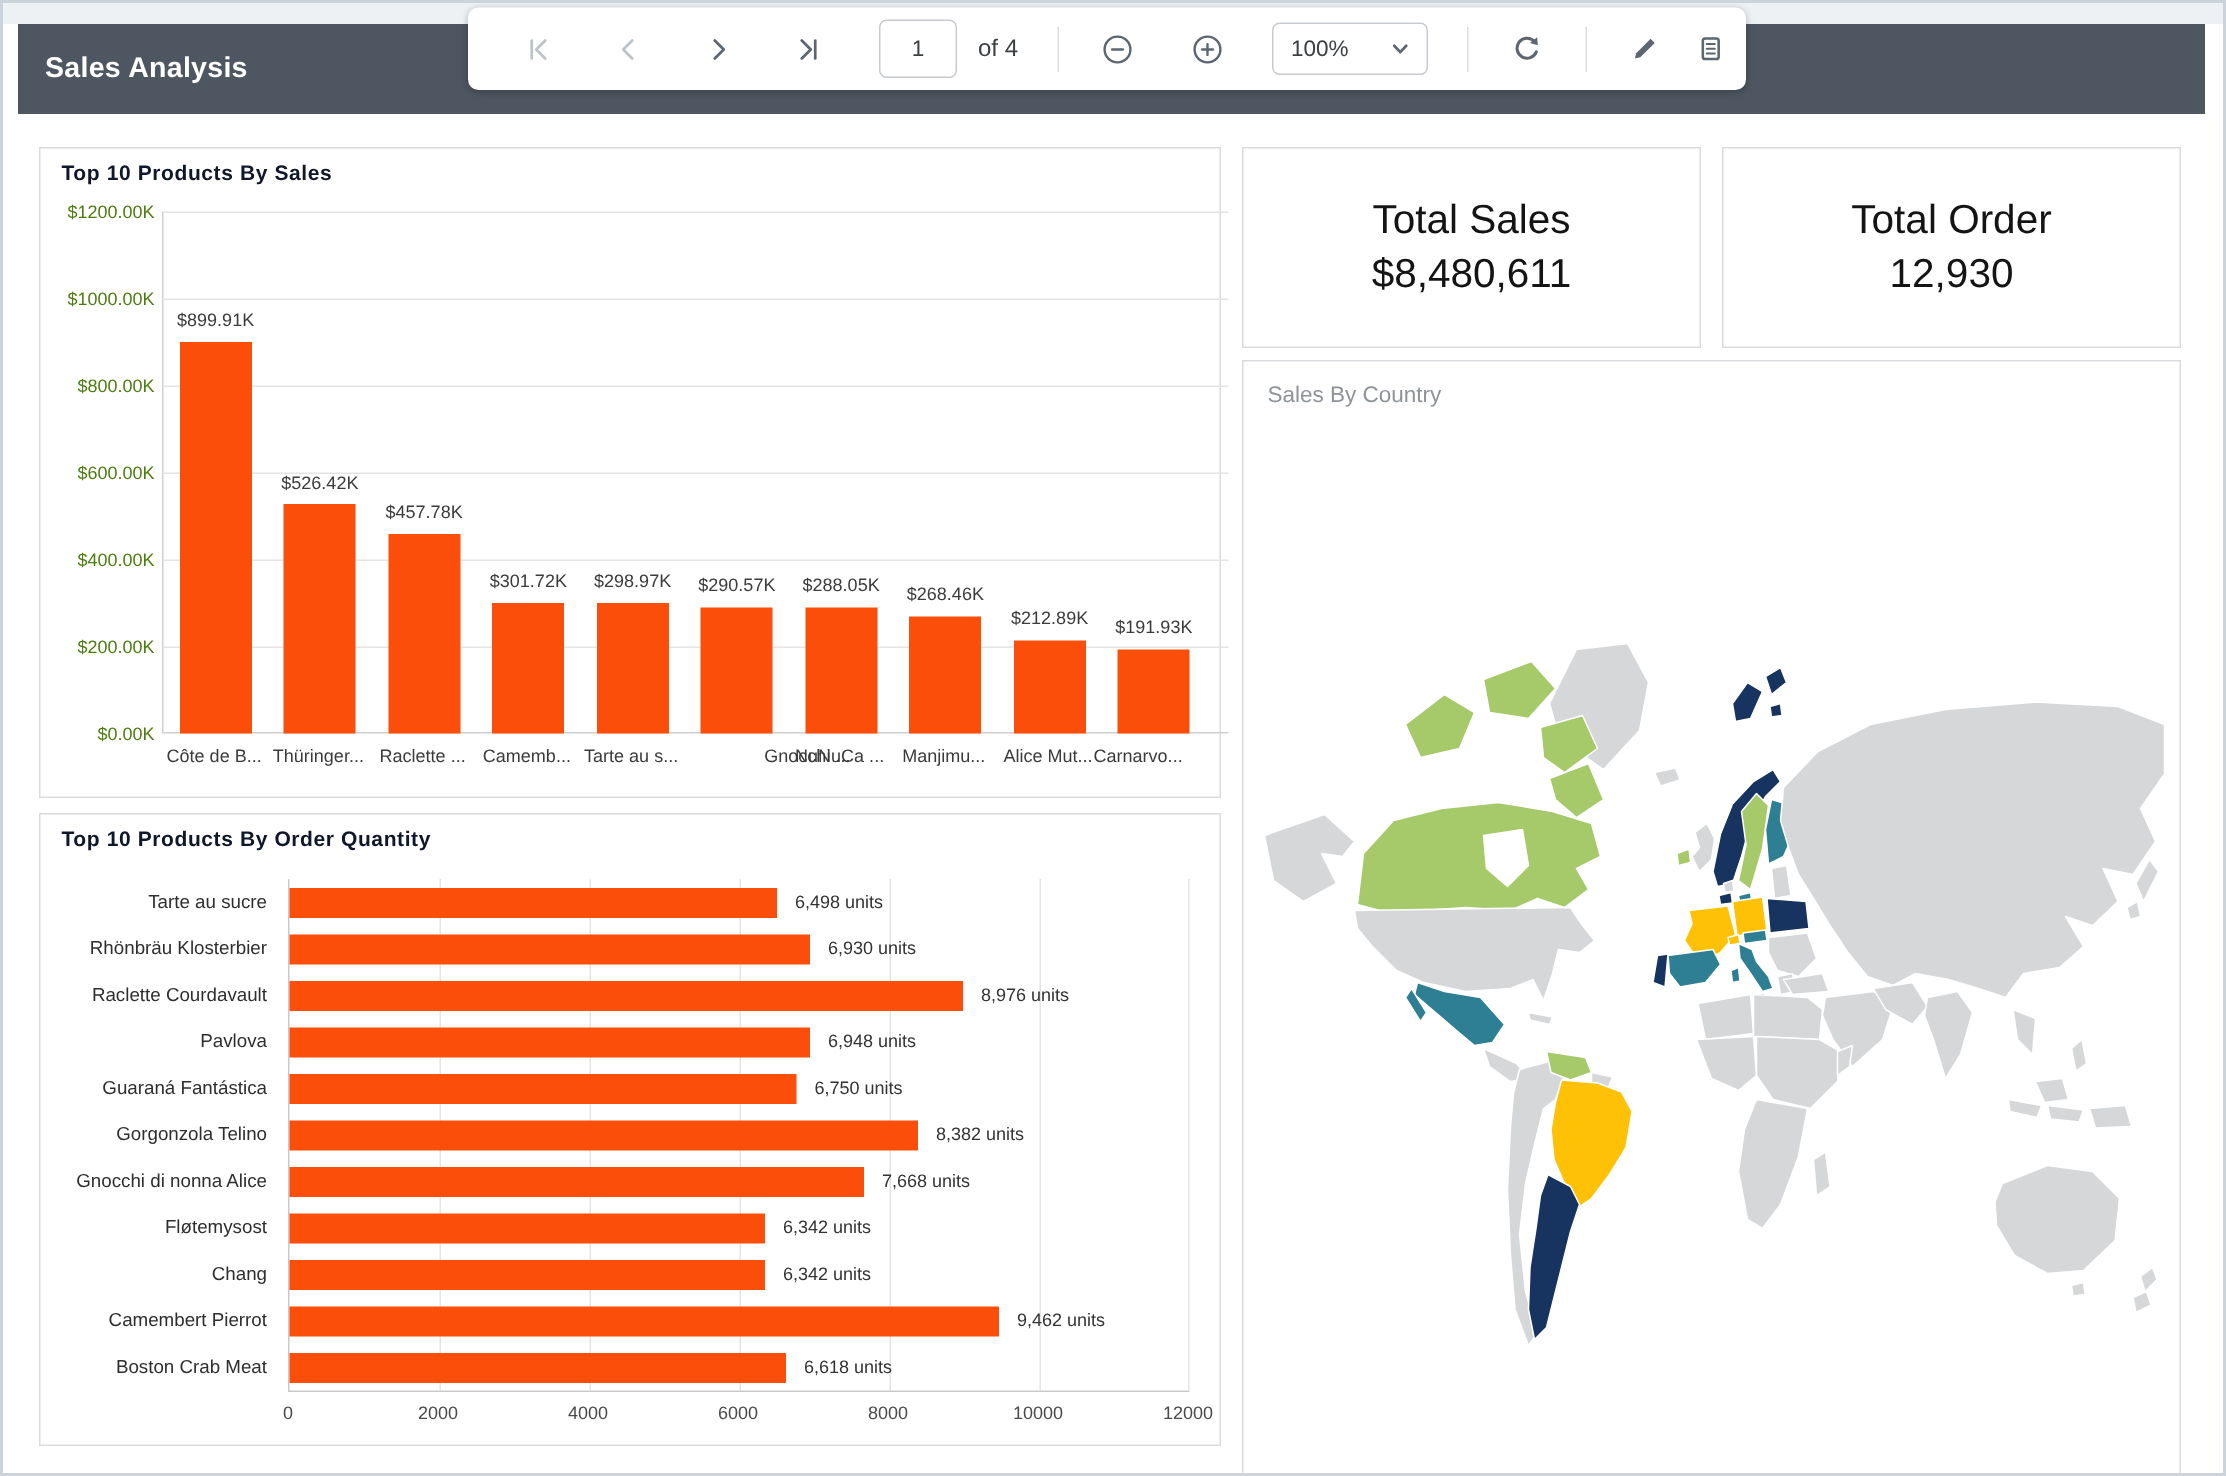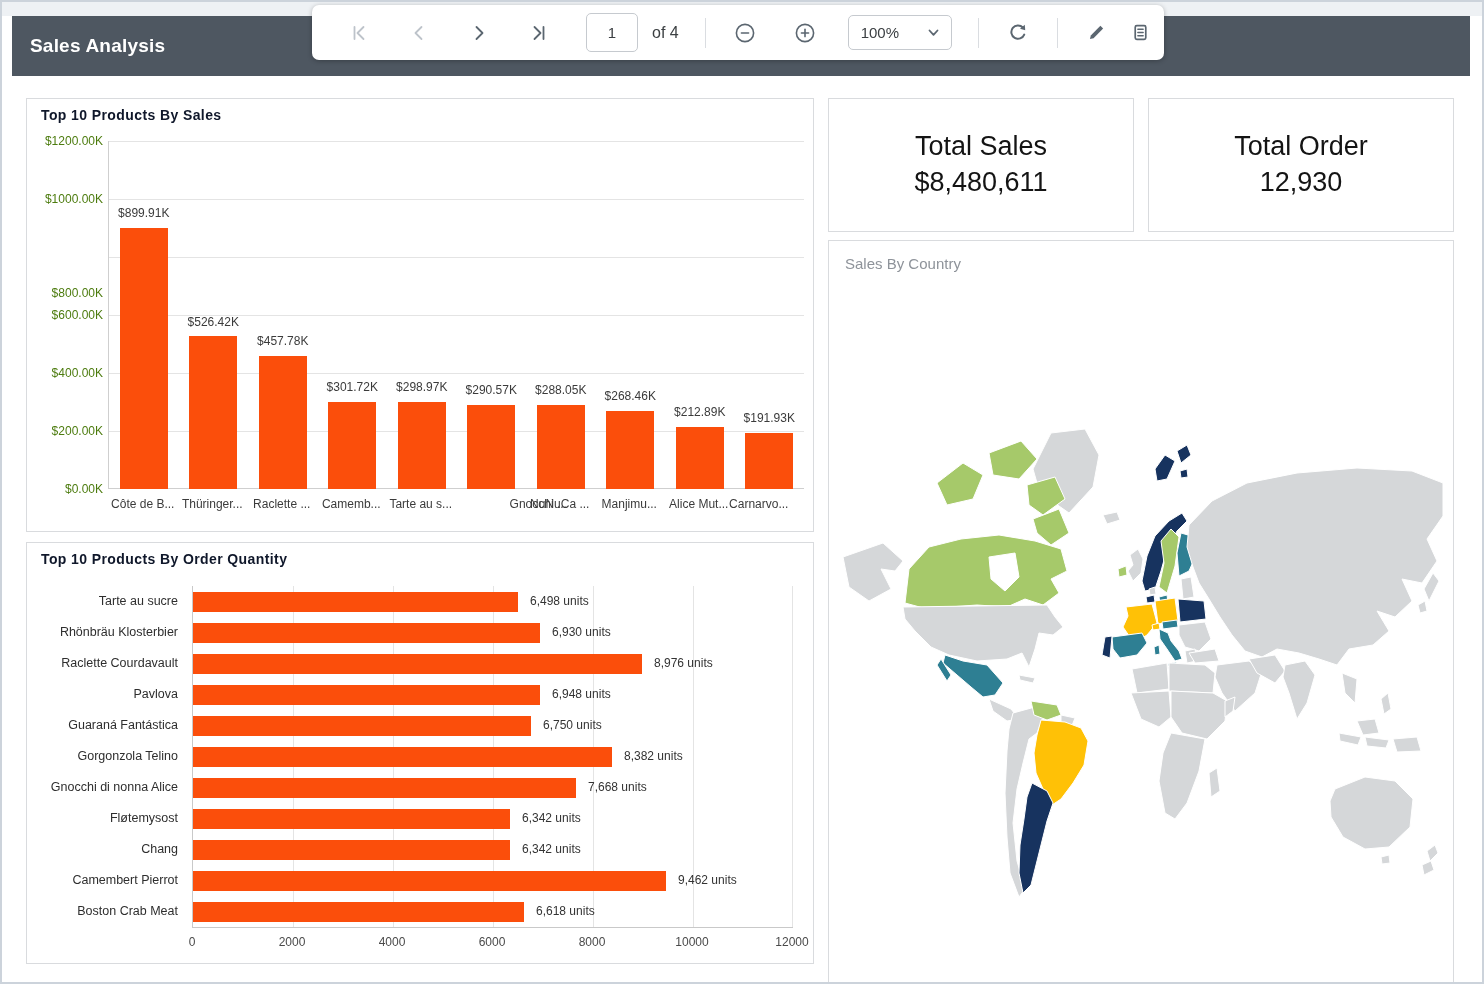--- a/index.html
+++ b/index.html
@@ -26,21 +26,21 @@
   #card-sales{left:826px;top:96px;width:306px;height:134px;}
   #card-order{left:1146px;top:96px;width:306px;height:134px;}
   #panel-map{left:826px;top:238px;width:626px;height:876px;}
   .panel-title{position:absolute;left:14px;top:8px;font-size:14px;font-weight:bold;color:#0f172a;letter-spacing:.4px;}
   .map-title{position:absolute;left:16px;top:14px;font-size:15px;color:#8e939a;}
   .card-content{position:absolute;left:0;top:0;right:0;bottom:0;display:flex;flex-direction:column;align-items:center;justify-content:center;gap:2px;}
   .card-label,.card-value{font-size:27px;color:#141414;line-height:1.25;}
   
   #c1-yaxis{position:absolute;left:0;top:42px;width:76px;height:348px;}
   .c1-ytick{position:absolute;right:0;width:76px;text-align:right;font-size:12px;color:#4d7c0f;white-space:nowrap;}
-  #c1-plot{position:absolute;left:81px;top:42px;width:695px;height:348px;border-left:1px solid #cfcfcf;}
+  #c1-plot{position:absolute;left:81px;top:42px;width:695px;height:348px;border-left:1px solid #cfcfcf;padding-left:15px;}
   .c1-grid{position:absolute;left:0;width:100%;height:1px;background:#e4e4e4;}
   .c1-bar{position:absolute;bottom:0;width:48px;background:#fb4e0b;}
   .c1-dlabel{position:absolute;font-size:12px;color:#3b3b3b;text-align:center;white-space:nowrap;}
   #c1-xlabels{position:absolute;left:81px;top:398px;width:695px;height:20px;}
   .c1-xlabel{position:absolute;top:0;font-size:12px;color:#3b3b3b;text-align:center;white-space:nowrap;overflow:hidden;}
   
   #c2-labels{position:absolute;left:0;top:43px;width:151px;}
   .c2-cat{position:absolute;right:0;width:151px;text-align:right;height:31px;line-height:31px;font-size:12.5px;color:#2e2e2e;white-space:nowrap;}
   #c2-plot{position:absolute;left:165px;top:43px;width:600px;height:341px;border-left:1px solid #c9c9c9;border-bottom:1px solid #c9c9c9;}
   .c2-grid{position:absolute;top:0;width:1px;height:100%;background:#e4e4e4;}
@@ -125,21 +125,21 @@
         <line x1="6.5" y1="12" x2="11.5" y2="12" stroke-width="1.4"></line>
       </svg>
   </button>
 </div>
 
 <div class="panel" id="panel-sales">
   <div class="panel-title">Top 10 Products By Sales</div>
   <div id="c1-yaxis">
       <div class="c1-ytick" style="top: -7px;">$1200.00K</div>
       <div class="c1-ytick" style="top: 51px;">$1000.00K</div>
-      <div class="c1-ytick" style="top: 109px; margin-top: 36px;">$800.00K</div>
+      <div class="c1-ytick" style="top: 109px;">$800.00K</div>
       <div class="c1-ytick" style="top: 167px;">$600.00K</div>
       <div class="c1-ytick" style="top: 225px;">$400.00K</div>
       <div class="c1-ytick" style="top: 283px;">$200.00K</div>
       <div class="c1-ytick" style="top: 341px;">$0.00K</div>
     </div>
   <div id="c1-plot">
       <div class="c1-grid" style="top: 0px;"></div>
       <div class="c1-grid" style="top: 58px;"></div>
       <div class="c1-grid" style="top: 116px;"></div>
       <div class="c1-grid" style="top: 174px;"></div>

